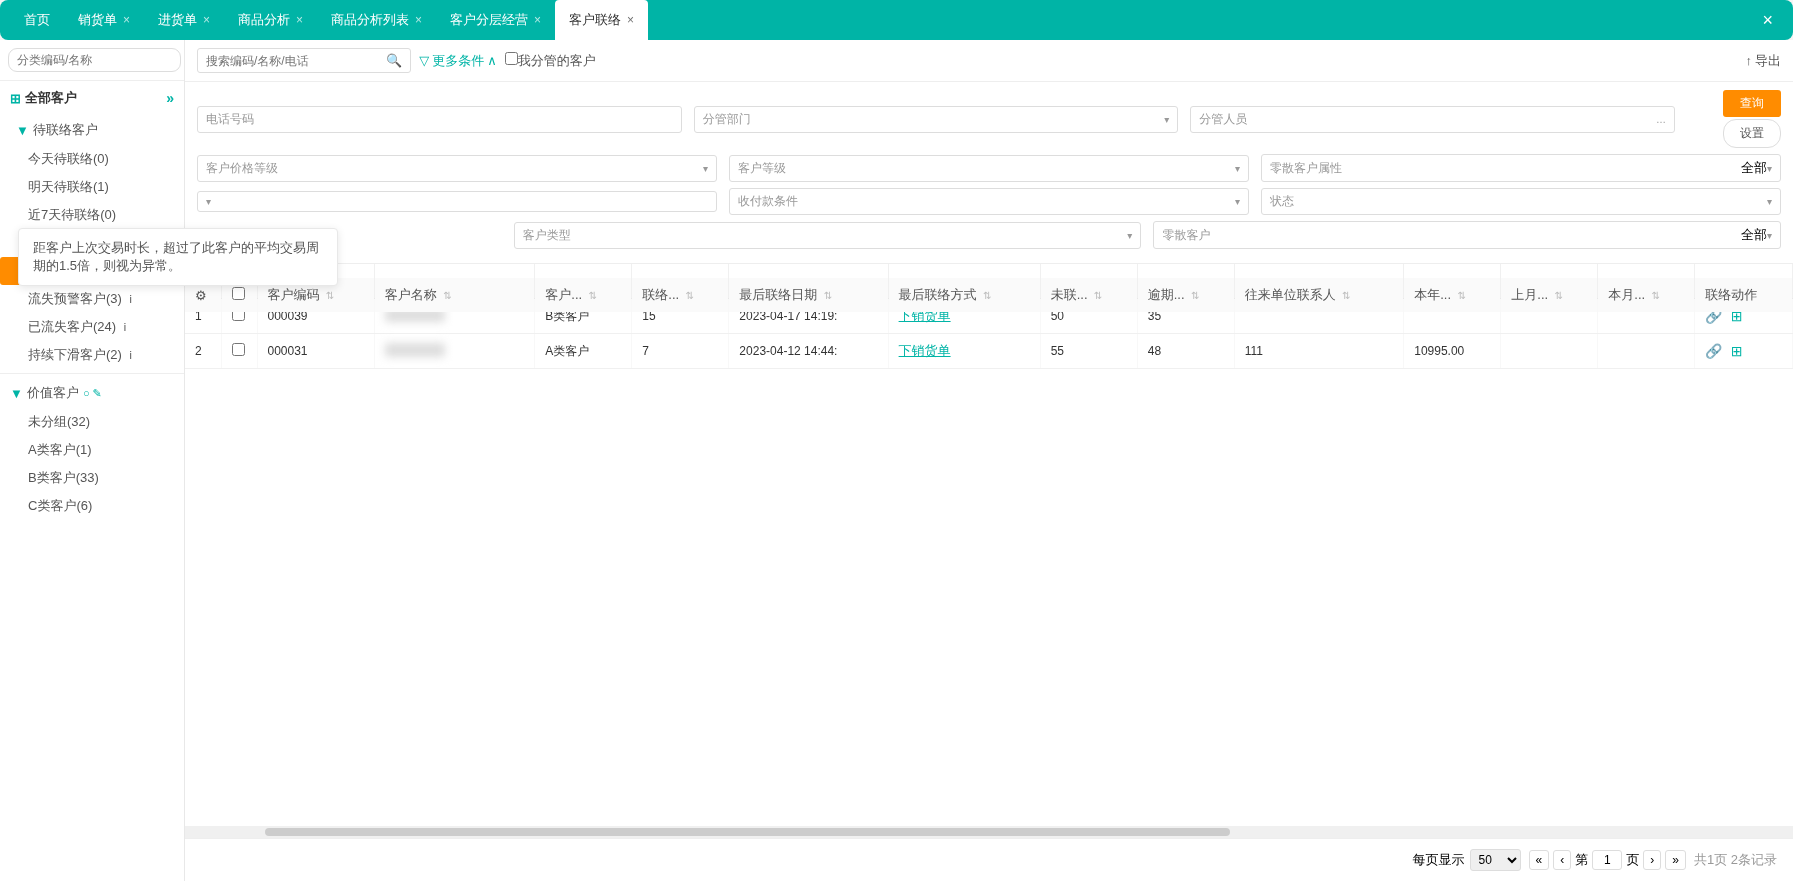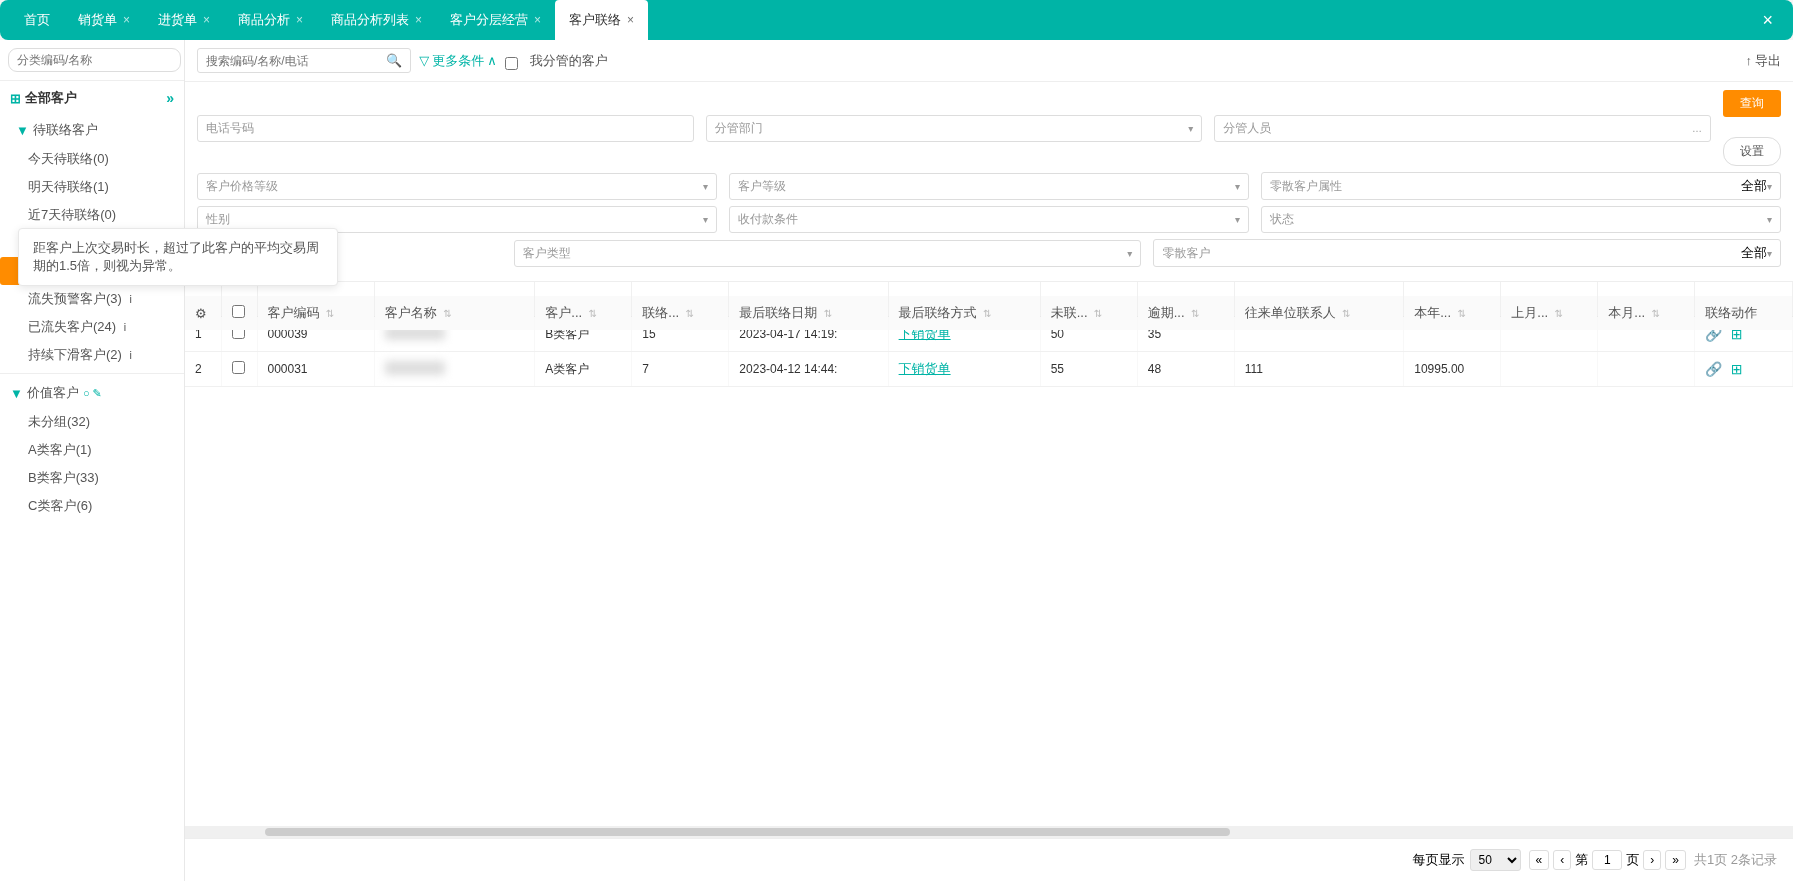--- a/index.html
+++ b/index.html
@@ -92,21 +92,21 @@
       border: 1px solid #ddd; border-radius: 3px;
       padding: 4px 8px; background: white;
     }
     .filter-search input { border: none; outline: none; font-size: 12px; width: 180px; }
     .filter-search .icon { color: #00b4a6; }
     .more-conditions {
       display: flex; align-items: center; color: #00b4a6;
       cursor: pointer; font-size: 12px; gap: 3px;
     }
     .my-customers {
-      display: flex; align-items: flex-end; gap: 12px;
+      display: flex; align-items: flex-start; gap: 0;
       font-size: 12px; color: #555; cursor: pointer;
     }
     .export-btn {
       margin-left: auto; display: flex; align-items: center;
       color: #555; cursor: pointer; font-size: 12px; gap: 3px;
     }
 
     
     .advanced-filters {
       background: white; padding: 8px 12px;
@@ -119,21 +119,21 @@
     .filter-field {
       display: flex; align-items: center; flex: 1;
       border: 1px solid #ddd; border-radius: 3px;
       padding: 4px 8px; background: white; cursor: pointer;
       min-width: 0;
     }
     .filter-field .label { color: #999; font-size: 12px; flex: 1; }
     .filter-field .arrow { color: #999; font-size: 10px; }
     .filter-field-wide { flex: 2; }
     .filter-action-btns {
-      display: flex; flex-direction: column; gap: 20px;
+      display: flex; flex-direction: column; gap: 2px; margin-left: 36px;
     }
     .query-btn {
       background: #ff8c00; color: white;
       border: none; border-radius: 3px;
       padding: 5px 16px; cursor: pointer; font-size: 12px;
     }
     .settings-btn {
       background: white; color: #555;
       border: 1px solid #ddd; border-radius: 13px;
       padding: 5px 16px; cursor: pointer; font-size: 12px;
@@ -371,21 +371,20 @@
           <span class="arrow">▾</span>
         </div>
         <div class="filter-field filter-field-wide">
           <span class="label">零散客户属性</span>
           <span style="margin-left:4px;">全部</span>
           <span class="arrow" style="margin-left:auto;">▾</span>
         </div>
       </div>
       <div class="filter-row">
         <div class="filter-field filter-field-wide">
-          <span class="label">性别</span>
           <span class="arrow">▾</span>
         </div>
         <div class="filter-field filter-field-wide">
           <span class="label">收付款条件</span>
           <span class="arrow">▾</span>
         </div>
         <div class="filter-field filter-field-wide">
           <span class="label">状态</span>
           <span class="arrow">▾</span>
         </div>

